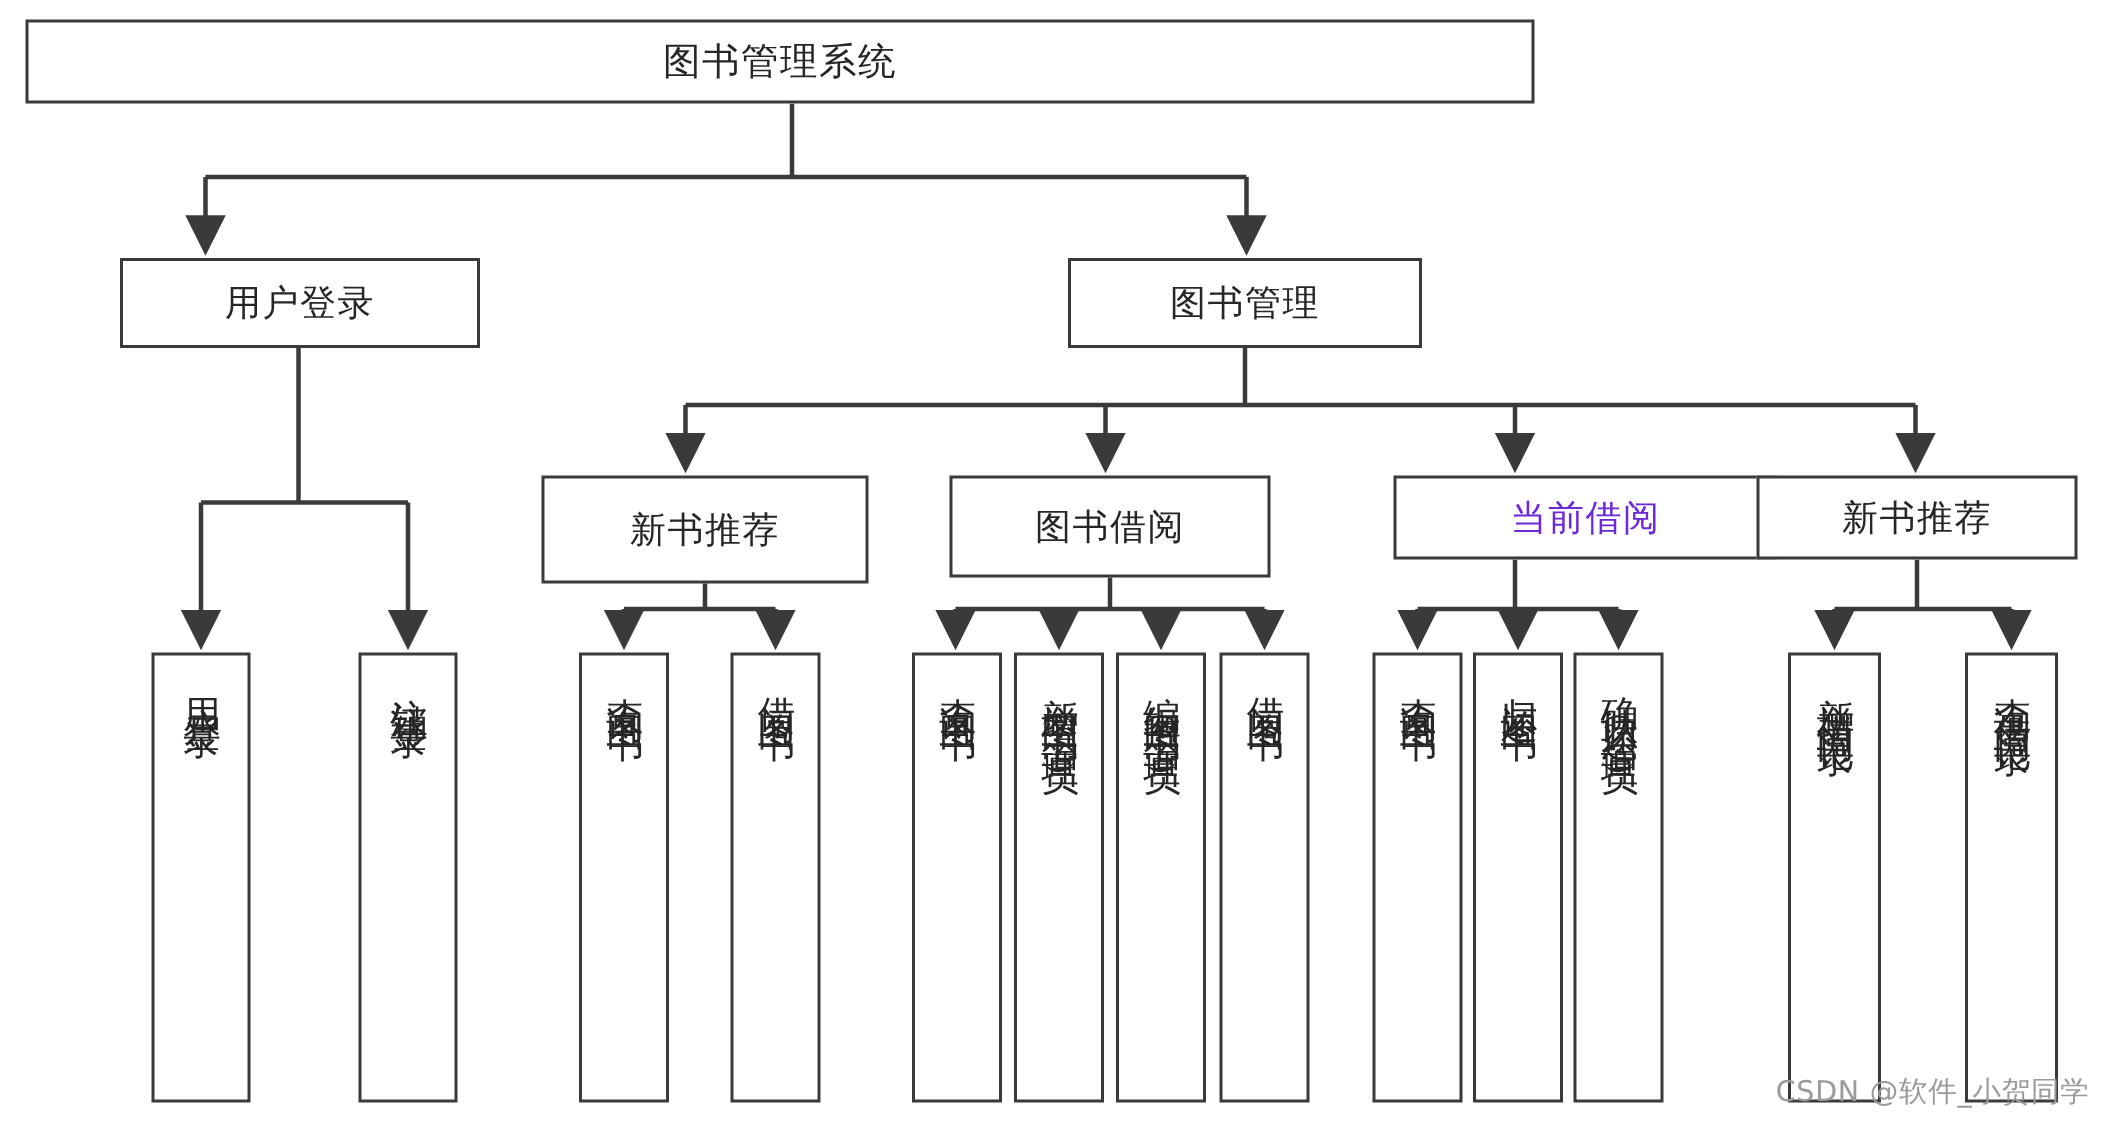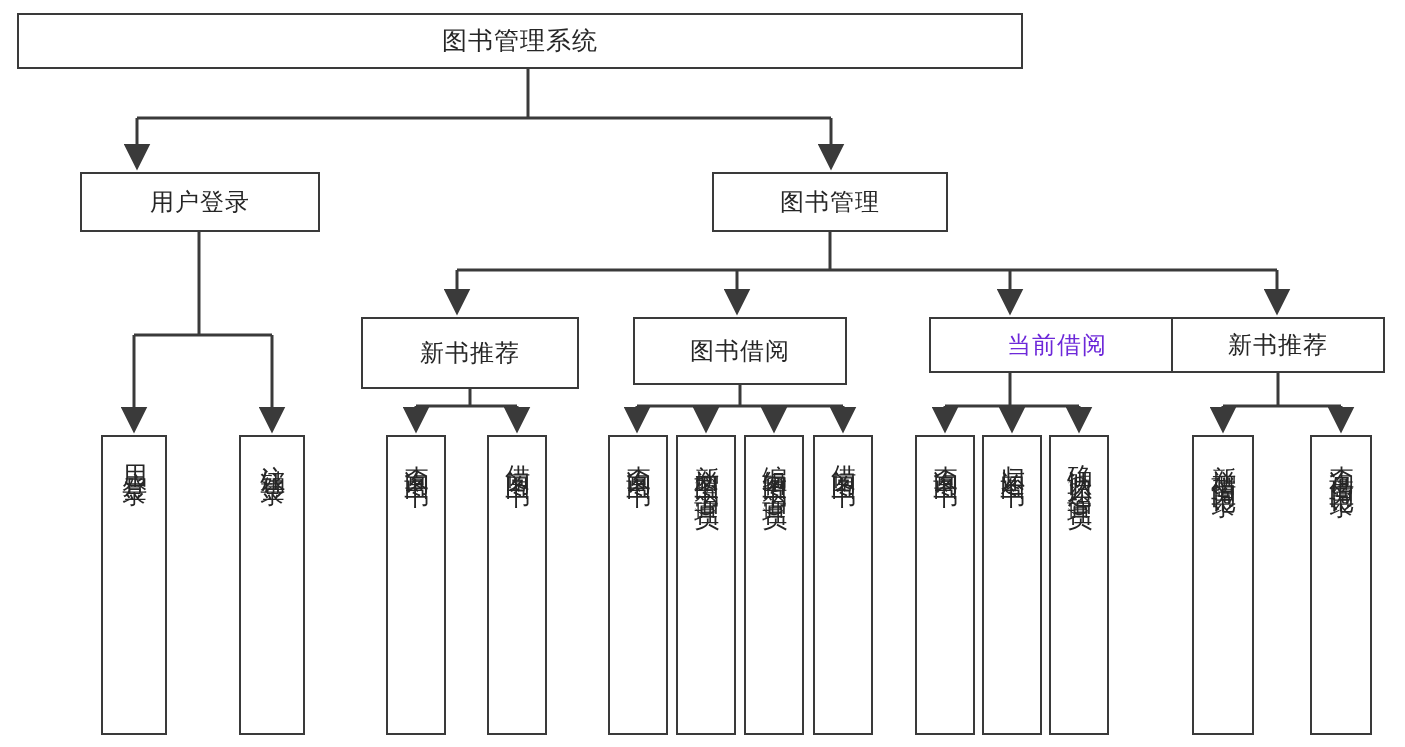--- a/index.html
+++ b/index.html
@@ -186,13 +186,14 @@
   <div class="node leaf" style="left: 1049px; top: 435px; width: 60px; height: 300px; border-color: rgb(58, 58, 58); background: rgb(255, 255, 255); color: rgb(38, 38, 38);">
     <span class="node-label">确认归还（管理员）</span>
   </div>
   <div class="node leaf" style="left: 1192px; top: 435px; width: 62px; height: 300px; border-color: rgb(58, 58, 58); background: rgb(255, 255, 255); color: rgb(38, 38, 38);">
     <span class="node-label">新增借阅记录</span>
   </div>
   <div class="node leaf" style="left: 1310px; top: 435px; width: 62px; height: 300px; border-color: rgb(58, 58, 58); background: rgb(255, 255, 255); color: rgb(38, 38, 38);">
     <span class="node-label">查询借阅记录</span>
   </div>
 
+  <div id="watermark" style="color: rgb(154, 154, 154);">CSDN @软件_小贺同学</div>
 </div>
 
 </body></html>

